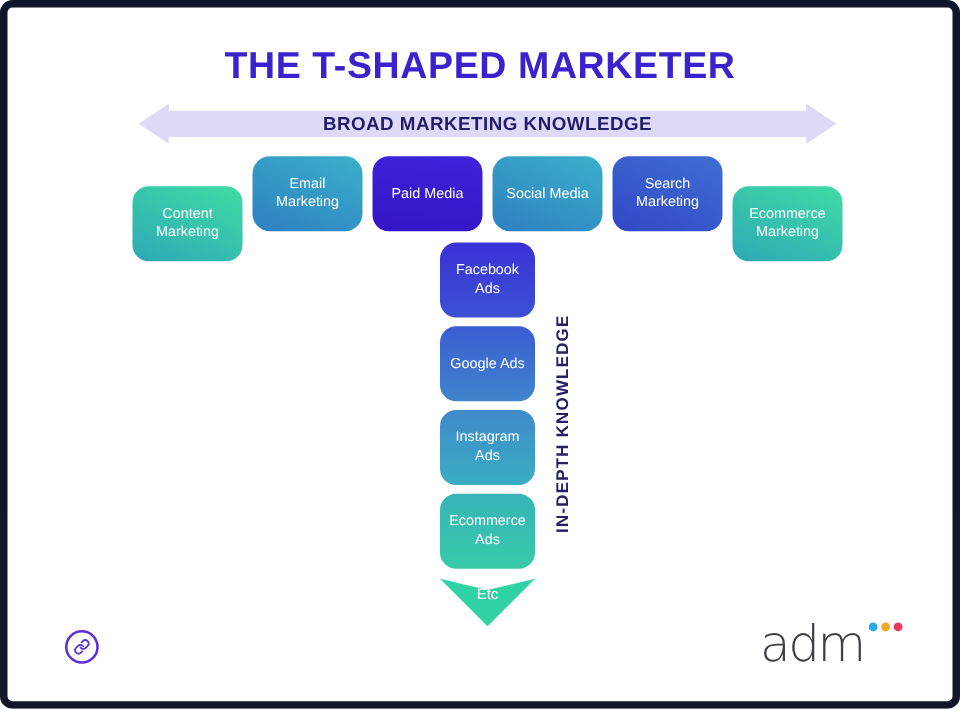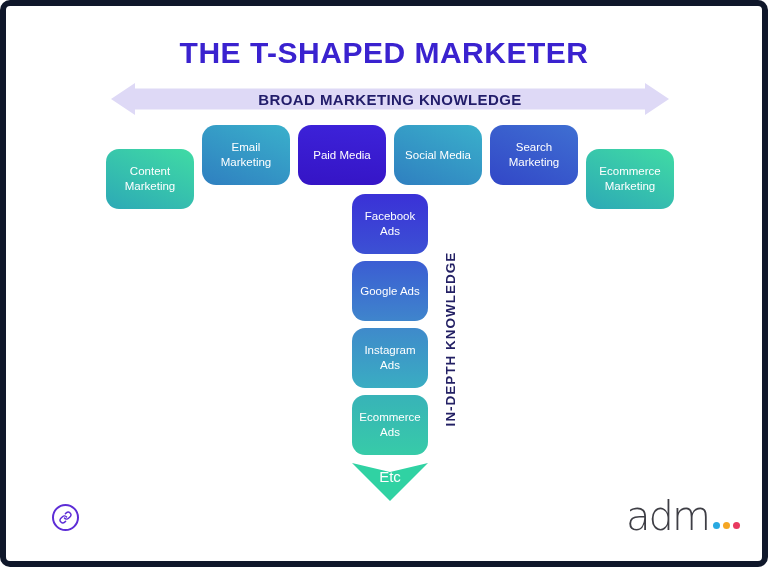--- a/index.html
+++ b/index.html
@@ -32,35 +32,35 @@
   .g-blue   { background:linear-gradient(205deg,#3f6fd2,#3247c7); }
   .g-indigo { background:linear-gradient(185deg,#3d23da,#3514c5); }
 
   .depth-col { position:absolute; left:346px; top:188px; width:76px; display:flex; flex-direction:column; gap:7px; }
   .depth-col .box { width:76px; }
   .c1 { background:linear-gradient(180deg,#3a31d7,#3c51d4); }
   .c2 { background:linear-gradient(180deg,#3b5dd3,#3f85cc); }
   .c3 { background:linear-gradient(180deg,#3f8acb,#3aadc2); }
   .c4 { background:linear-gradient(180deg,#38b3b8,#37cba8); }
   .etc-wrap { position:relative; width:76px; height:38px; margin-top:1px; }
-  .etc-label { position:absolute; top:5px; left:0; right:0; text-align:center; color:#fff; font-size:15px; }
+  .etc-label { position:absolute; top:5px; left:0; right:0; text-align:center; color:#fff; font-size:12px; }
 
   .depth-axis-label {
     position:absolute; left:444px; top:333px; white-space:nowrap;
     transform:translate(-50%,-50%) rotate(-90deg);
     font-size:13.5px; font-weight:700; color:#232064; letter-spacing:1px;
   }
   
   .footer-link { position:absolute; left:46px; top:498px; display:flex; align-items:center; gap:11px; }
   .link-circle {
     width:27px; height:27px; box-sizing:border-box; border:2px solid #5d2dd6; border-radius:50%;
     display:flex; align-items:center; justify-content:center; flex:0 0 auto;
   }
   .url { font-size:11px; color:#45435e; letter-spacing:.2px; }
-  .logo { position:absolute; left:620px; top:492px; display:flex; align-items:flex-end; }
+  .logo { position:absolute; left:602px; top:492px; display:flex; align-items:flex-start; }
   .logo-text {
     font-size:40px; line-height:.92; font-weight:300; color:#3e3e45; letter-spacing:-2px;
     font-family:"DejaVu Sans",sans-serif;
   }
   .logo-dots { display:flex; gap:3px; margin:0 0 6px 4px; }
   .dot { width:7px; height:7px; border-radius:50%; }
 </style>
 </head>
 <body>
 

